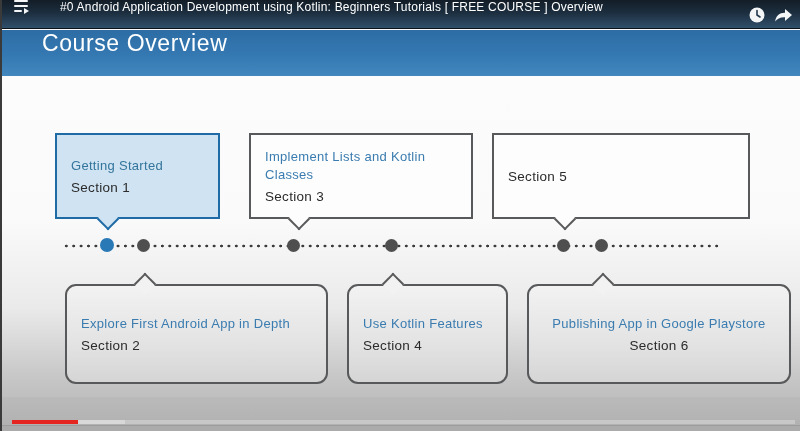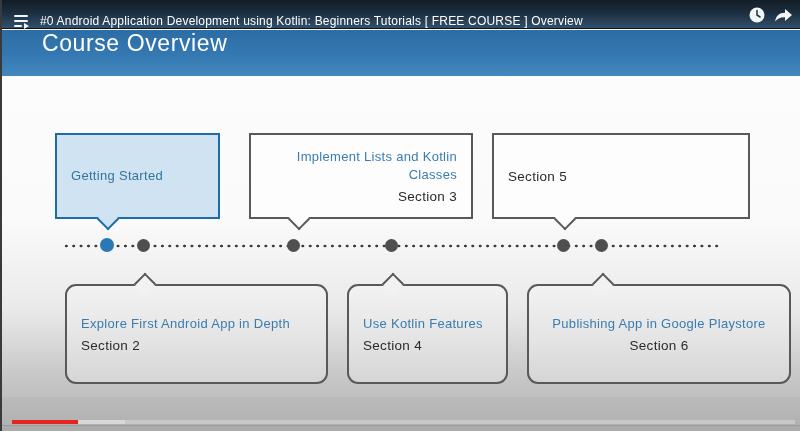--- a/index.html
+++ b/index.html
@@ -6,21 +6,21 @@
   html,body { width:800px; height:431px; overflow:hidden; }
   body { font-family:"Liberation Sans","DejaVu Sans",sans-serif; background:#000; }
 
   .player { position:relative; width:800px; height:431px; overflow:hidden; background:#fcfcfc; border-left:2px solid #3a3a3a; }
 
   
   .topbar {
     position:absolute; top:0; left:0; right:0; height:29px;
     background:linear-gradient(180deg,#131d27 0%,#1c2e3f 45%,#31506b 100%);
     border-bottom:1px solid #0b131b;
-    display:flex; align-items:flex-end; z-index:10;
+    display:flex; align-items:flex-start; z-index:10;gap:20px;
   }
   .playlist-icon { margin-left:12px; width:16px; height:13px; position:relative; display:inline-block; cursor:pointer; }
   .playlist-icon i { position:absolute; left:0; height:2px; background:#f3f5f7; border-radius:1px; }
   .playlist-icon i:nth-child(1){ top:0; width:14px; }
   .playlist-icon i:nth-child(2){ top:5px; width:14px; }
   .playlist-icon i:nth-child(3){ top:10px; width:8px; }
   .playlist-icon b { position:absolute; left:10px; top:8px; width:0; height:0;
     border-left:5px solid #f3f5f7; border-top:3px solid transparent; border-bottom:3px solid transparent; }
   .video-title { color:#ffffff; font-size:12px; margin-left:10px; letter-spacing:0.2px; white-space:nowrap; cursor:pointer; }
   .topbar-right { position:absolute; right:8px; top:0; height:29px; display:flex; align-items:center; gap:8px; }
@@ -55,21 +55,21 @@
   .callout.bottom-row { top:208px; height:100px; background:linear-gradient(180deg,#f2f2f2 0%,#e3e3e3 60%,#d5d5d5 100%);border-radius:11px; }
   .callout.highlight { background:#cfe3f2; border-color:#1e6ba6; }
   .callout.highlight .ttl { color:#33759c; }
 
   .tail { position:absolute; width:16px; height:16px; transform:rotate(45deg); z-index:1; }
   .tail.down { bottom:-10px; background:#fdfdfd; border-right:2px solid #58595b; border-bottom:2px solid #58595b; }
   .tail.up { top:-10px; background:#f2f2f2; border-left:2px solid #58595b; border-top:2px solid #58595b; }
   .callout.highlight .tail.down { background:#cfe3f2; border-color:#1e6ba6; }
 
   .box1 { left:53px;  width:165px; }
-  .box3 { left:247px; width:224px;text-align:right; }
+  .box3 { left:247px; width:224px; }
   .box5 { left:490px; width:258px; }
   .box2 { left:63px;  width:263px; }
   .box4 { left:345px; width:161px; }
   .box6 { left:525px; width:264px;text-align:center; }
 
   
   .controls {
     position:absolute; left:0; right:0; top:397px; height:34px;
     background:linear-gradient(180deg,#bababa 0%,#b0b0b0 100%);
   }
@@ -117,20 +117,21 @@
     <span class="dot blue" style="left:98px"></span>
     <span class="dot" style="left:135px"></span>
     <span class="dot" style="left:285px"></span>
     <span class="dot" style="left:383px"></span>
     <span class="dot" style="left:555px"></span>
     <span class="dot" style="left:593px"></span>
 
     <div class="callout top-row highlight box1">
       <span class="tail down" style="left:43px"></span>
       <div class="ttl">Getting Started</div>
+      <div class="lbl">Section 1</div>
     </div>
 
     <div class="callout top-row box3">
       <span class="tail down" style="left:40px"></span>
       <div class="ttl">Implement Lists and Kotlin Classes</div>
       <div class="lbl">Section 3</div>
     </div>
 
     <div class="callout top-row box5">
       <span class="tail down" style="left:63px"></span>

